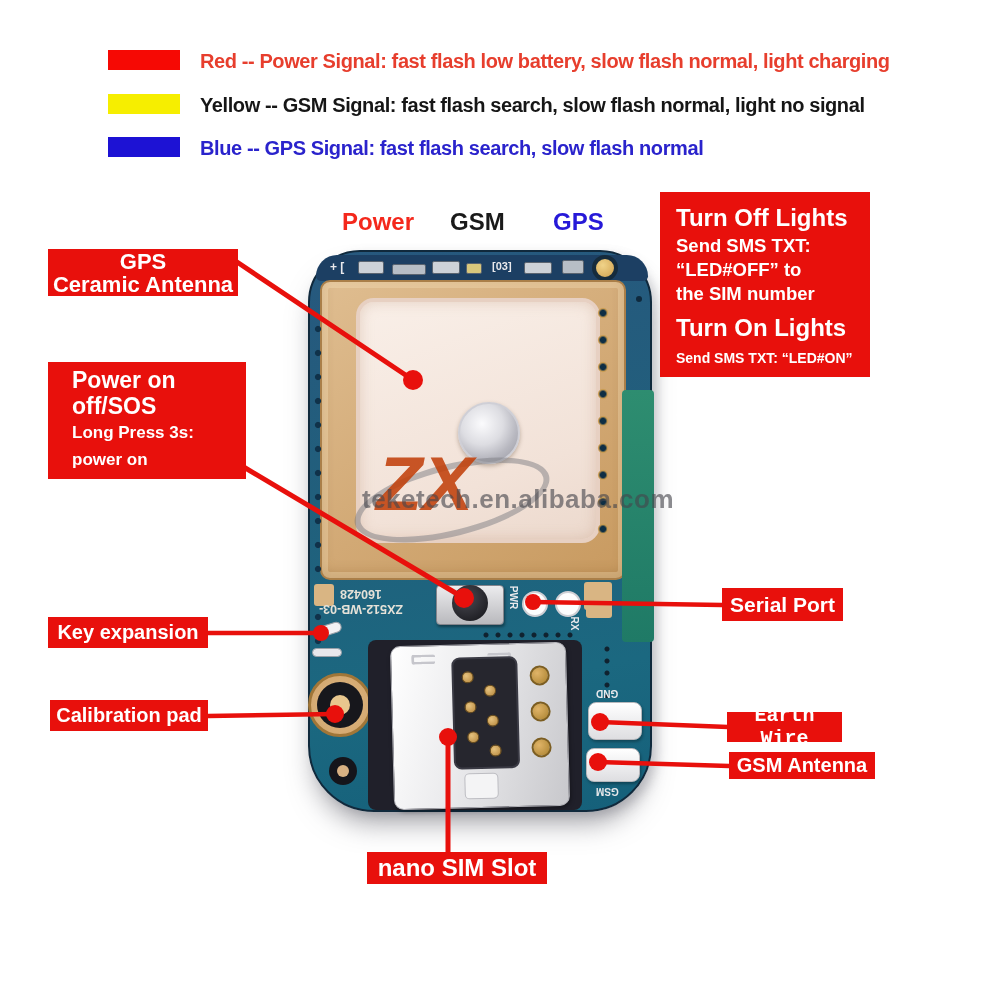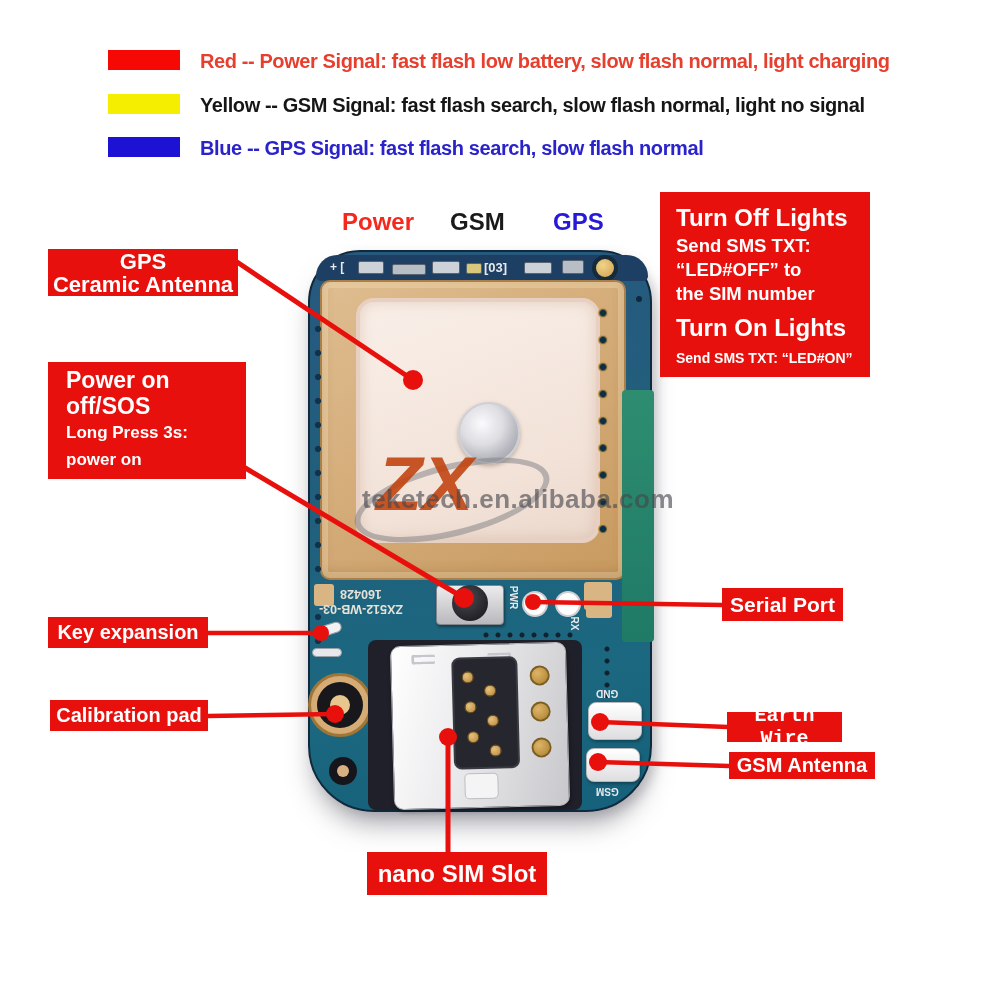--- a/index.html
+++ b/index.html
@@ -101,21 +101,21 @@
   <div class="indicator" style="left: 553px; top: 208px; color: rgb(38, 25, 216);">GPS</div>
 
   <div class="board">
 
     <div class="topstrip">
       <div class="silkwhite" style="left:14px;top:5px;font-size:12px;">+ [</div>
       <div class="comp" style="left:42px;top:6px;width:26px;height:13px;background:#cdd2d8;"></div>
       <div class="comp" style="left:76px;top:9px;width:34px;height:11px;background:#b7bec6;"></div>
       <div class="comp" style="left:116px;top:6px;width:28px;height:13px;background:#cdd2d8;"></div>
       <div class="comp" style="left:150px;top:8px;width:16px;height:11px;background:#d9c87c;"></div>
-      <div class="silkwhite" style="left:168px;top:5px;font-size:13px;">[03]</div>
+      <div class="silkwhite" style="left:176px;top:5px;font-size:11px;">[03]</div>
       <div class="comp" style="left:208px;top:7px;width:28px;height:12px;background:#cdd2d8;"></div>
       <div class="comp" style="left:246px;top:5px;width:22px;height:14px;background:#b7bec6;"></div>
       <div style="position:absolute;left:276px;top:0;width:26px;height:26px;border-radius:50%;background:radial-gradient(circle at 38% 35%,#f0d389,#cfa14e);border:4px solid #152b3c;"></div>
     </div>
     <div style="position:absolute;left:326px;top:44px;width:6px;height:6px;border-radius:50%;background:#0f2a3e;"></div>
 
     <div class="module">
       <div class="ceramic" style="left:34px;top:16px;"></div>
       <div class="screw" style="left:136px;top:120px;"></div>
     </div>
@@ -206,21 +206,21 @@
     <circle cx="448" cy="737" r="9" fill="#e8100c"></circle>
   </svg>
 
   <div class="red-box center" style="left: 48px; top: 249px; width: 190px; height: 47px; font-size: 22px; line-height: 23px; background-color: rgb(232, 16, 12);">
     <div>
       <div>GPS</div>
       <div>Ceramic Antenna</div>
     </div>
   </div>
 
-  <div class="red-box" style="left: 48px; top: 362px; width: 198px; height: 117px; padding: 5px 18px; background-color: rgb(232, 16, 12);">
+  <div class="red-box" style="left: 48px; top: 362px; width: 198px; height: 117px; padding: 5px 24px; background-color: rgb(232, 16, 12);">
     <div style="font-size:23px;line-height:26px;">Power on off/SOS</div>
     <div style="font-size:17px;line-height:27px;">Long Press 3s: power on</div>
     <div style="font-size:17px;line-height:27px;">Long Press 3s: SOS</div>
     <div style="font-size:17px;line-height:27px;">Long Press 9s: power off</div>
   </div>
 
   <div class="red-box" style="left: 660px; top: 192px; width: 210px; height: 185px; padding: 12px 16px; background-color: rgb(232, 16, 12);">
     <div style="font-size:24px;line-height:28px;">Turn Off Lights</div>
     <div style="font-size:18.5px;line-height:24px;margin-top:2px;">Send SMS TXT: “LED#OFF” to</div>
     <div style="font-size:18.5px;line-height:24px;">the SIM number</div>
@@ -232,15 +232,15 @@
   <div class="red-box center" style="left: 48px; top: 617px; width: 160px; height: 31px; font-size: 20px; background-color: rgb(232, 16, 12);">Key expansion</div>
 
   <div class="red-box center" style="left: 50px; top: 700px; width: 158px; height: 31px; font-size: 20px; background-color: rgb(232, 16, 12);">Calibration pad</div>
 
   <div class="red-box center" style="left: 722px; top: 588px; width: 121px; height: 33px; font-size: 21px; background-color: rgb(232, 16, 12);">Serial Port</div>
 
   <div class="red-box center" style="left: 727px; top: 712px; width: 115px; height: 30px; font-size: 20px; background-color: rgb(232, 16, 12); font-family: Liberation Mono, monospace;">Earth Wire</div>
 
   <div class="red-box center" style="left: 729px; top: 752px; width: 146px; height: 27px; font-size: 20px; background-color: rgb(232, 16, 12);">GSM Antenna</div>
 
-  <div class="red-box center" style="left: 367px; top: 852px; width: 180px; height: 43px; font-size: 24px; background-color: rgb(232, 16, 12);">nano SIM Slot</div>
+  <div class="red-box center" style="left: 367px; top: 852px; width: 180px; height: 32px; font-size: 24px; background-color: rgb(232, 16, 12);">nano SIM Slot</div>
 
 </div>
 
 </body></html>

